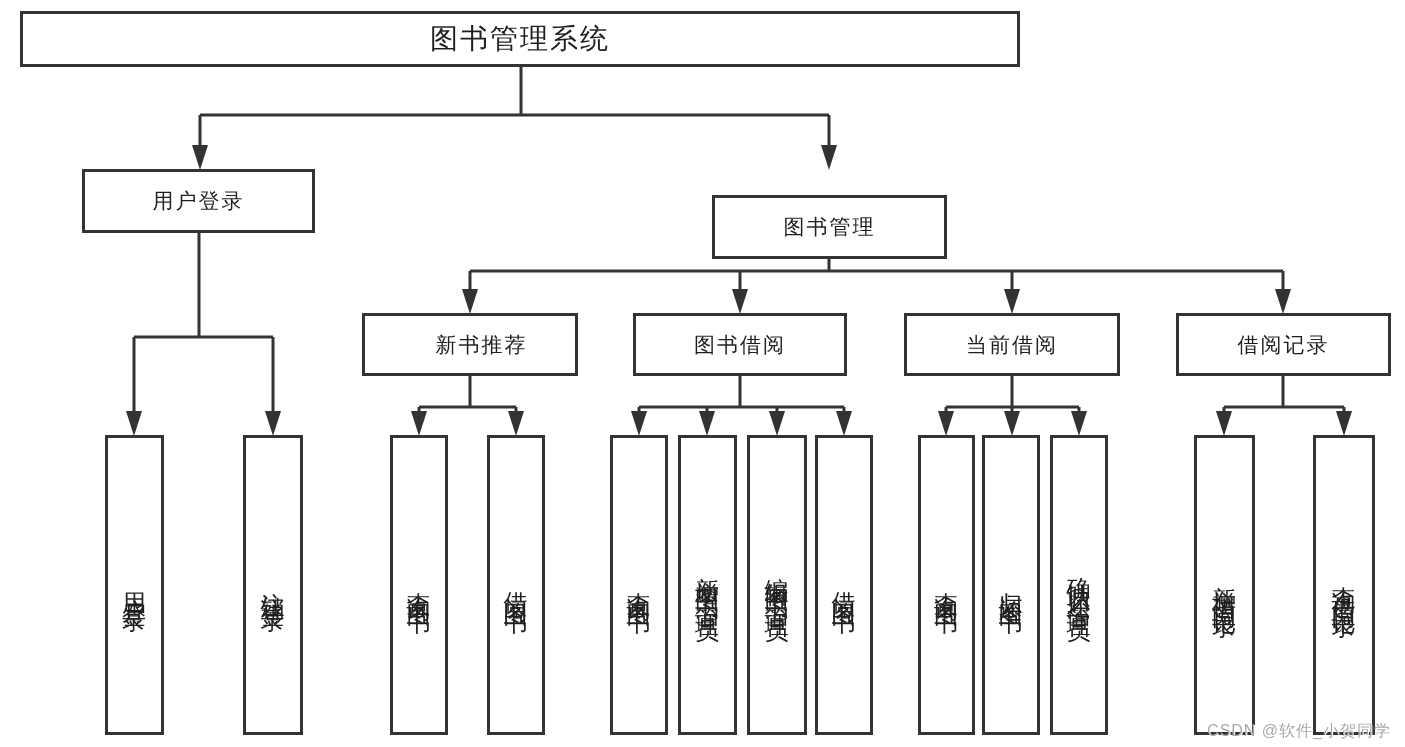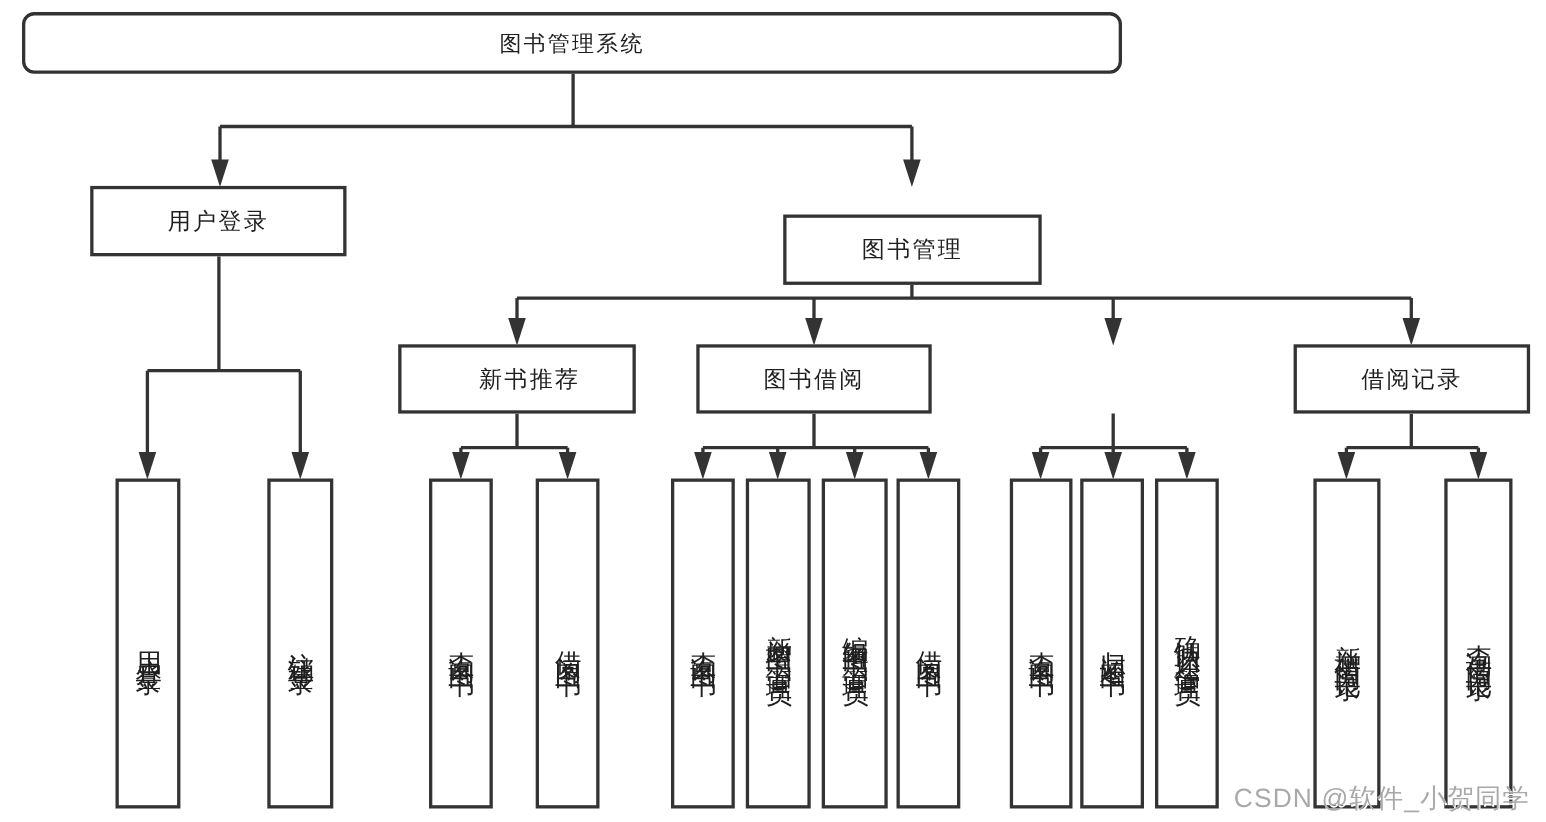--- a/index.html
+++ b/index.html
@@ -19,21 +19,21 @@
   .node {
     position: absolute;
     box-sizing: border-box;
     border: 3px solid #333333;
     background: #ffffff;
     display: flex;
     align-items: center;
     justify-content: center;
     color: #1f1f1f;
   }
-  .root-node  { font-size: 20px; letter-spacing: 2px; border-radius: 11px; }
+  .root-node  { font-size: 28px; letter-spacing: 2px; }
   .mid-node   { font-size: 21px; letter-spacing: 2px; }
   .leaf {
     position: absolute;
     top: 435px;
     height: 300px;
     box-sizing: border-box;
     border: 3px solid #333333;
     background: #ffffff;
     display: flex;
     align-items: center;
@@ -45,21 +45,21 @@
     text-orientation: mixed;
     font-size: 24px;
     letter-spacing: 6px;
     line-height: 1.05;
     white-space: nowrap;
   }
   .watermark {
     position: absolute;
     right: 14px;
     bottom: 5px;
-    font-size: 24px;
+    font-size: 16px;
     color: #a9a9a9;
     text-shadow: 1px 1px 0 #ffffff;
     letter-spacing: 1px;
   }
 </style>
 </head>
 <body>
 
 <div class="canvas">
 
@@ -126,20 +126,23 @@
   <div class="node mid-node" style="left:712px; top:169px; width:235px; height:64px;margin-top:26px;">
     <span>图书管理</span>
   </div>
 
   <div class="node mid-node" style="left:362px; top:313px; width:216px; height:63px;padding-left:23px;">
     <span>新书推荐</span>
   </div>
   <div class="node mid-node" style="left:633px; top:313px; width:214px; height:63px;">
     <span>图书借阅</span>
   </div>
+  <div class="node mid-node" style="left:904px; top:313px; width:216px; height:63px;">
+    <span>当前借阅</span>
+  </div>
   <div class="node mid-node" style="left:1176px; top:313px; width:215px; height:63px;text-align:center;">
     <span>借阅记录</span>
   </div>
 
   <div class="leaf" style="left:105px; width:59px;">
     <span class="vtext">用户登录</span>
   </div>
   <div class="leaf" style="left:243px; width:60px;">
     <span class="vtext">注销登录</span>
   </div>

